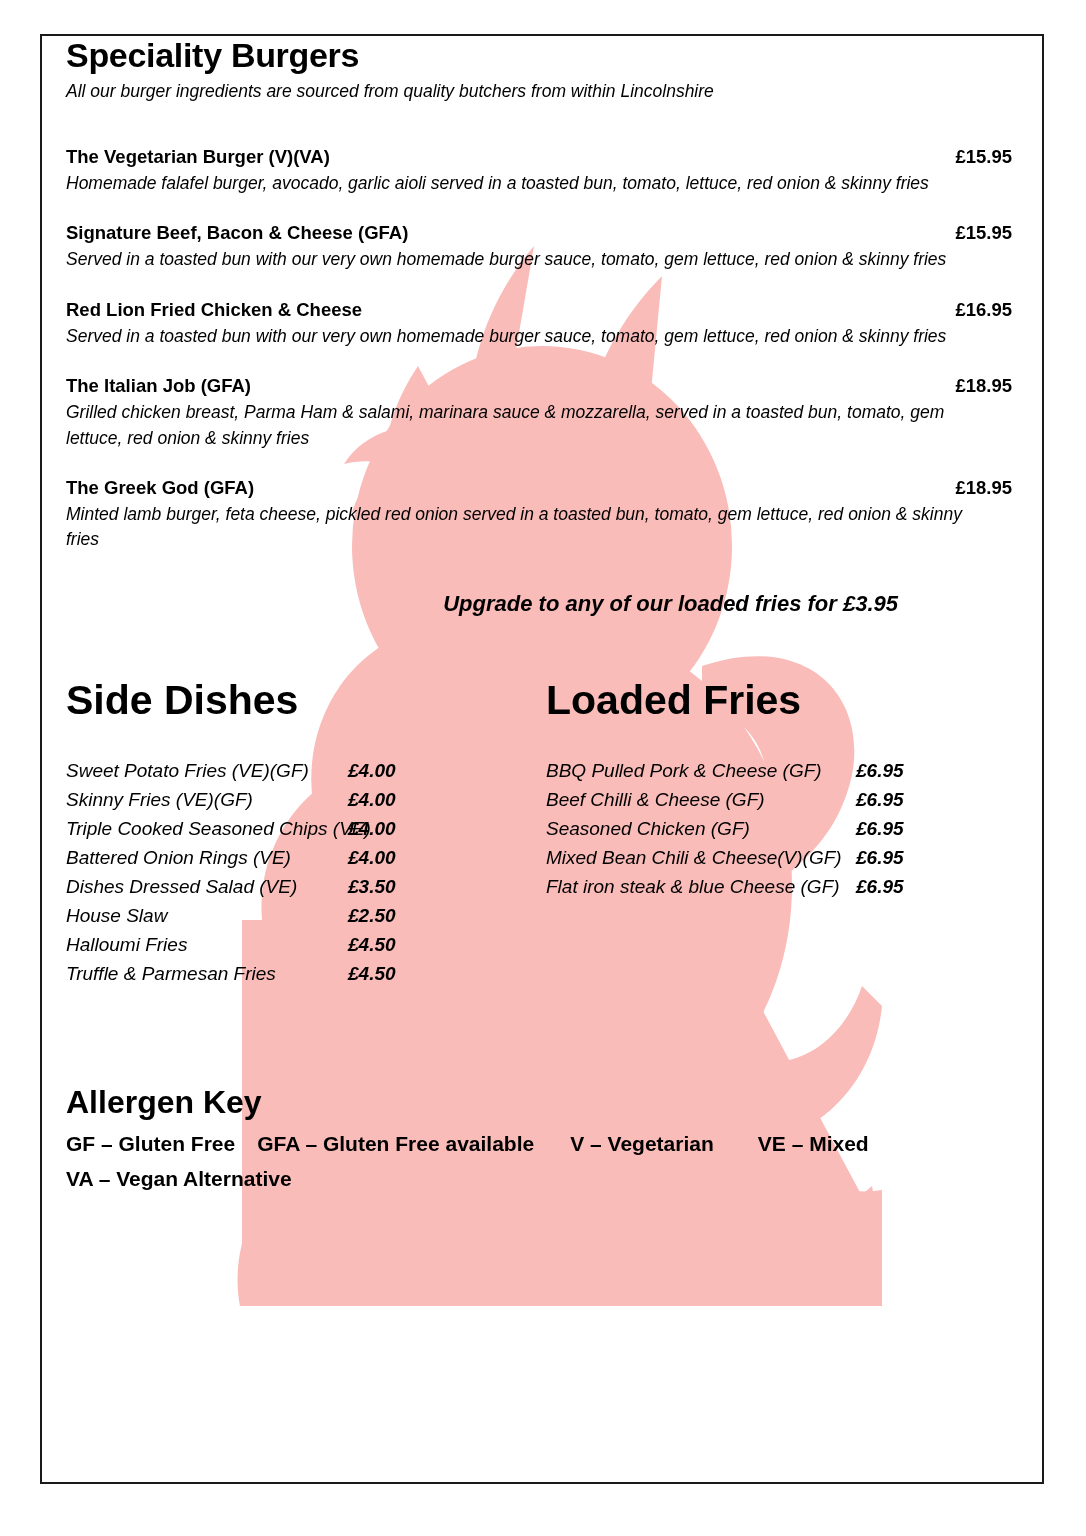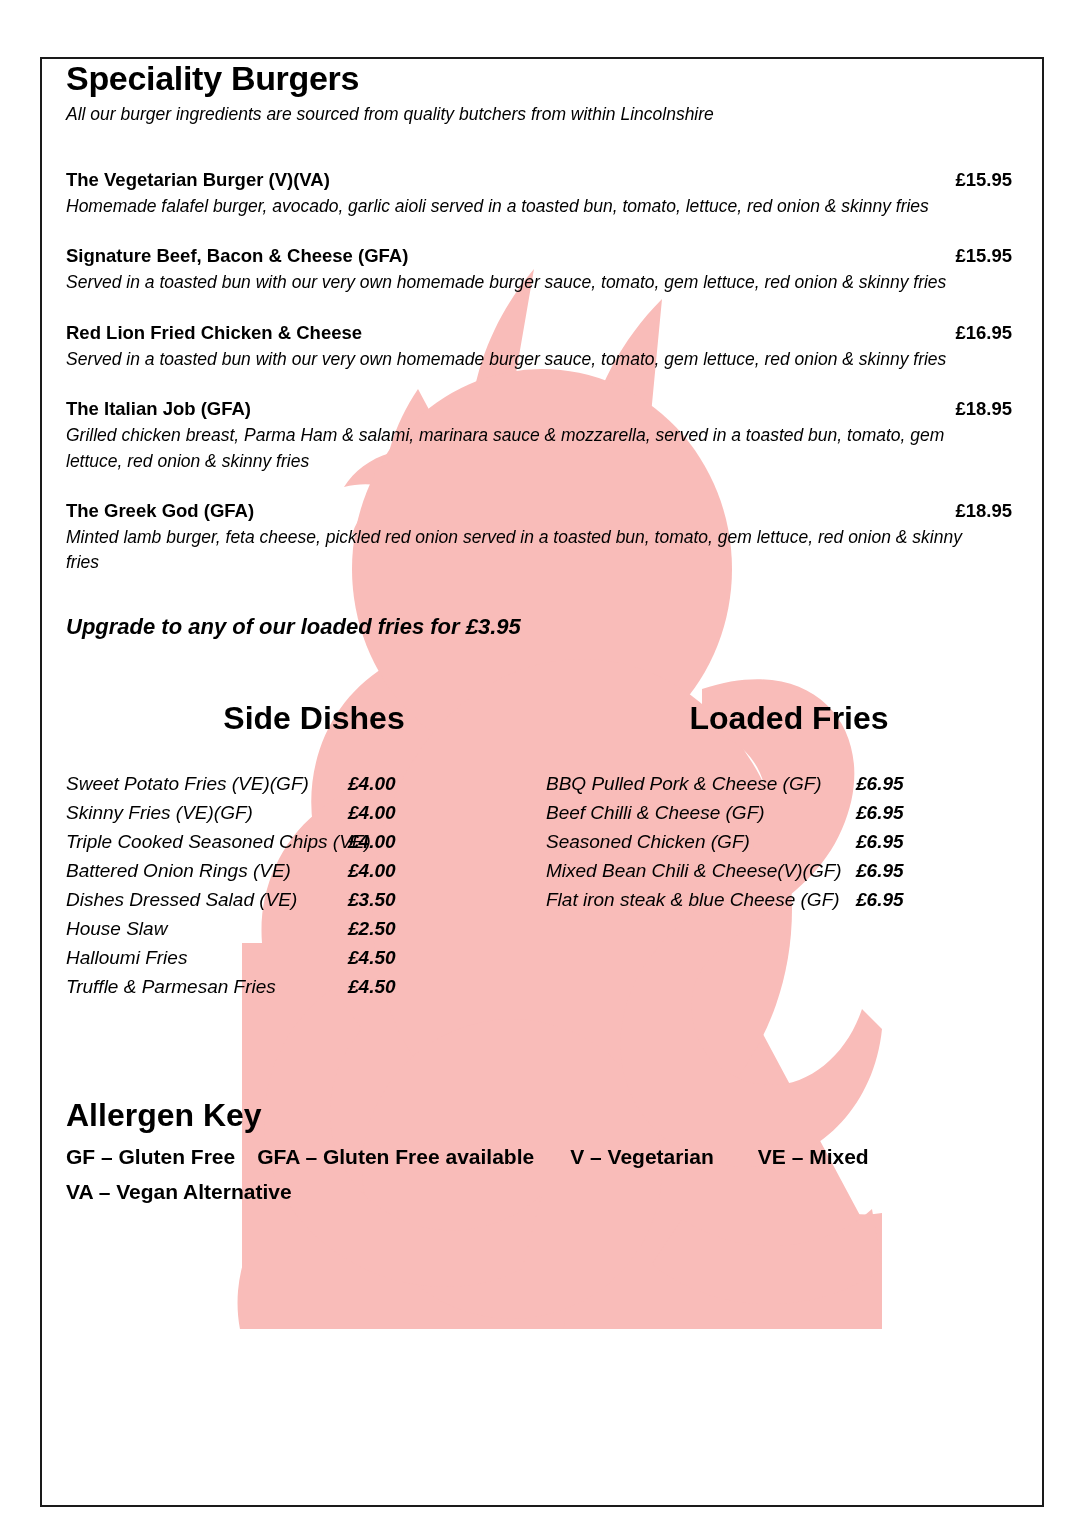--- a/index.html
+++ b/index.html
@@ -11,21 +11,21 @@
     width: 1086px;
     height: 1536px;
     font-family: "Liberation Sans", sans-serif;
     color: #000000;
     position: relative;
     overflow: hidden;
   }
   .page {
     position: absolute;
     left: 40px;
-    top: 57px;
+    top: 34px;
     width: 1004px;
     height: 1450px;
     border: 2px solid #1a1a1a;
     box-sizing: border-box;
     background: transparent;
     overflow: hidden;
   }
   
   .watermark {
     position: absolute;
@@ -78,45 +78,44 @@
   }
   .burger-desc {
     font-style: italic;
     font-size: 17.5px;
     line-height: 1.45;
     margin-top: 3px;
     max-width: 930px;
   }
 
   .upgrade {
-    text-align: left;
+    text-align: right;
     font-style: italic;
     font-weight: bold;
     font-size: 22px;
     margin-top: 38px;
     margin-bottom: 10px;
     padding-right: 120px;
   }
 
   
   .columns {
     display: flex;
     margin-top: 60px;
   }
   .col-left {
     width: 480px;
   }
   .col-right {
     width: 470px;
   }
   h2.col-title {
-    font-size: 32px;
-    font-weight: bold;
-    margin: 0 0 32px 16px;
-    text-align: center;
+    font-size: 41px;
+    font-weight: bold;
+    margin: 0 0 32px 0;
   }
   .sd-row {
     display: flex;
     font-style: italic;
     font-size: 19px;
     line-height: 1.53;
     white-space: nowrap;
   }
   .sd-name { }
   .sd-price {

